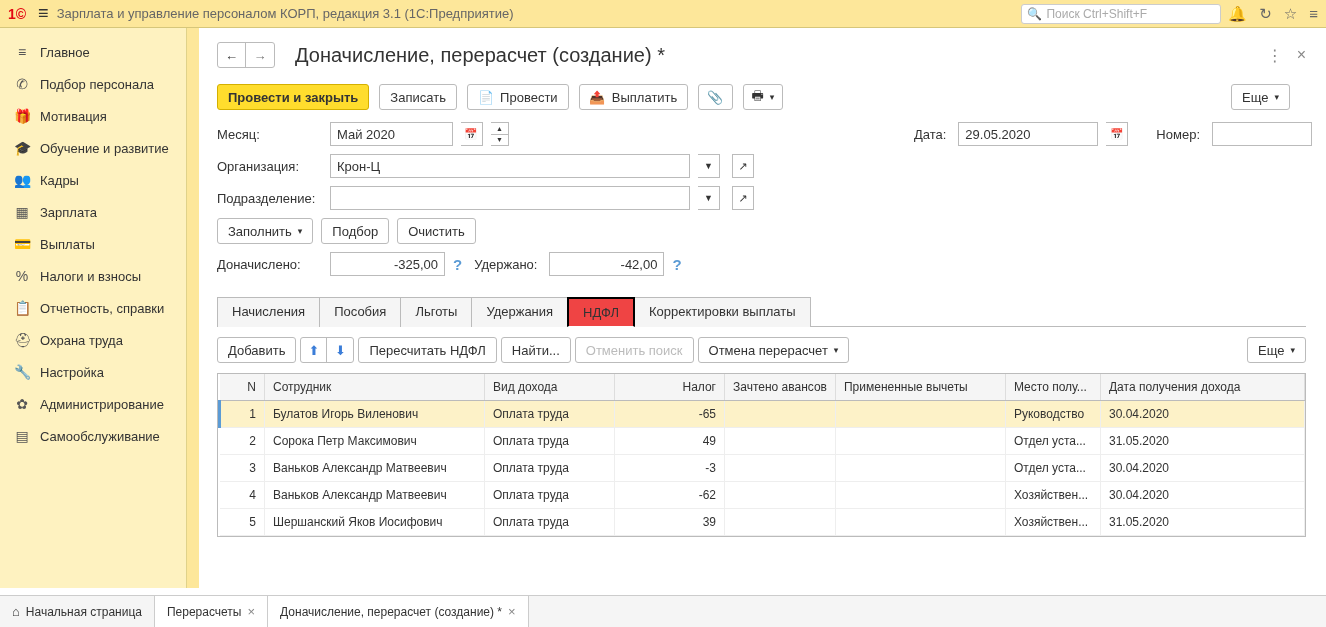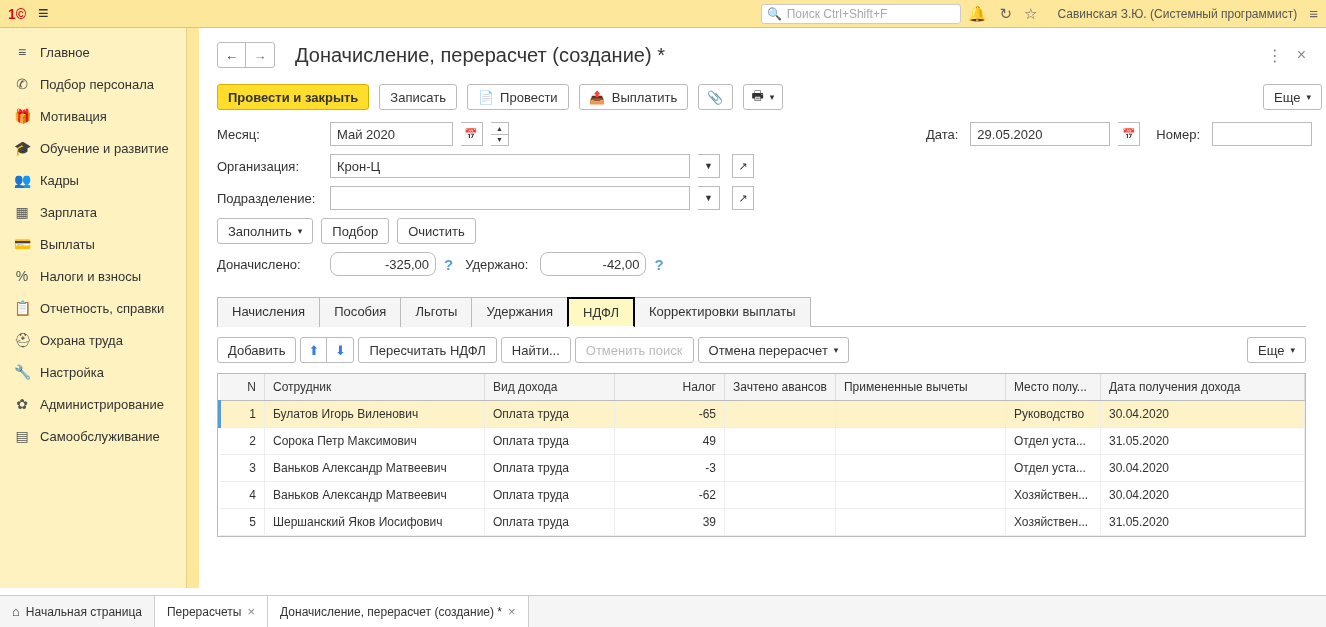--- a/index.html
+++ b/index.html
@@ -16,42 +16,42 @@
 .nav-item { display: flex; align-items: center; gap: 10px; padding: 8px 14px; cursor: pointer; color: #333; }
 .nav-icon { width: 16px; text-align: center; font-size: 14px; color: #555; }
 .main { flex: 1; background: #fff; position: relative; display: flex; flex-direction: column; }
 .yellow-edge { position: absolute; left: 0; top: 0; bottom: 0; width: 12px; background: #fde79a; }
 .doc-header { display: flex; align-items: center; padding: 14px 20px 10px 30px; }
 .nav-arrows { display: flex; gap: 0; border: 1px solid #bbb; border-radius: 3px; margin-right: 20px; }
 .nav-arrow { width: 28px; height: 24px; display:flex; align-items:center; justify-content:center; color:#777; cursor: pointer; }
 .nav-arrow:first-child { border-right: 1px solid #bbb; color: #333; }
 .doc-title { font-size: 20px; color: #333; }
 .doc-menu { margin-left: auto; display: flex; gap: 14px; color: #888; font-size: 16px; }
-.toolbar { display: flex; align-items: center; gap: 10px; padding: 6px 4px 6px 30px; }
+.toolbar { display: flex; align-items: center; gap: 10px; padding: 6px 36px 6px 30px; }
 .btn { height: 26px; border: 1px solid #bbb; background: #fff; border-radius: 3px; padding: 0 10px; display: flex; align-items: center; gap: 6px; cursor: pointer; font-size: 13px; }
 .btn-yellow { background: #ffdd2d; border-color: #d4b000; font-weight: bold; }
 .btn-icon-only { padding: 0 8px; }
 .form { padding: 6px 14px 6px 30px; }
 .form-row { display: flex; align-items: center; gap: 8px; margin-bottom: 8px; }
 .lbl { width: 105px; color: #333; }
 .lbl-short { width: auto; margin-right: 4px; }
 .input { height: 24px; border: 1px solid #bbb; background: #fff; padding: 0 6px; display: flex; align-items: center; }
 .input-month { width: 123px; }
 .cal-btn { width: 22px; height: 24px; border: 1px solid #bbb; border-left: none; display:flex; align-items:center; justify-content:center; font-size: 11px; }
 .spin { width: 18px; display: flex; flex-direction: column; height: 24px; border: 1px solid #bbb; border-left: none; }
 .spin div { flex:1; display:flex; align-items:center; justify-content:center; font-size: 7px; border-bottom: 1px solid #bbb; }
 .spin div:last-child { border-bottom: none; }
 .input-org { width: 360px; }
 .dd-btn { width: 22px; height: 24px; border: 1px solid #bbb; border-left: none; display:flex; align-items:center; justify-content:center; font-size: 9px; }
 .open-btn { width: 22px; height: 24px; border: 1px solid #bbb; margin-left: 4px; display:flex; align-items:center; justify-content:center; font-size: 11px; }
-.num-input { width: 106px; text-align: right; padding-right: 6px; border-radius: 8px; }
+.num-input { width: 115px; text-align: right; padding-right: 6px; }
 .q-mark { color: #5b9bd5; font-weight: bold; font-size: 15px; cursor: pointer; }
 .tabs { display: flex; margin: 6px 20px 0 30px; border-bottom: 1px solid #bbb; }
 .tab { padding: 6px 14px; border: 1px solid #bbb; border-bottom: none; background: #f5f5f5; margin-right: -1px; cursor: pointer; position: relative; top: 1px; }
-.tab.active { background: #fef9c3; border: 2px solid #000; border-bottom: 1px solid #fff; z-index: 2; }
+.tab.active { background: #ef4444; border: 2px solid #000; border-bottom: 1px solid #fff; z-index: 2; }
 .sub-toolbar { display: flex; align-items: center; gap: 4px; padding: 10px 20px 6px 30px; }
 .arrow-btns { display: flex; border: 1px solid #bbb; border-radius: 3px; }
 .arrow-btn { width: 26px; height: 24px; display:flex; align-items:center; justify-content:center; color: #3b7dd8; cursor: pointer; }
 .arrow-btn:first-child { border-right: 1px solid #bbb; }
 .btn-disabled { color: #bbb; }
 .dd-after::after { content: " ▾"; font-size: 9px; }
 .ml-auto { margin-left: auto; }
 .table-wrap { margin: 4px 20px 0 30px; border: 1px solid #bbb; }
 table { width: 100%; border-collapse: collapse; }
 th { background: #f5f5f5; text-align: left; font-weight: normal; padding: 6px 8px; border-right: 1px solid #ddd; border-bottom: 1px solid #bbb; font-size: 12px; white-space: nowrap; overflow: hidden; text-overflow: ellipsis; }
@@ -71,29 +71,29 @@
 .btab.home { background: #f5f5f5; }
 .btab .close { color: #888; font-size: 13px; }
 .home-icon { font-size: 13px; }
 </style>
 </head>
 <body>
 
 <div class="topbar">
   <span class="logo">1©</span>
   <span class="hamburger">≡</span>
+  <span class="app-title">Зарплата и управление персоналом КОРП, редакция 3.1  (1С:Предприятие)</span>
   <div class="search-box">
     <span style="margin-right:4px;">🔍</span>
     <span>Поиск Ctrl+Shift+F</span>
   </div>
   <div class="tb-icons">
     <span>🔔</span>
     <span>↻</span>
     <span>☆</span>
-    <span class="user-info">Савинская З.Ю. (Системный программист)</span>
     <span>≡</span>
   </div>
 </div>
 
 <div class="layout">
   <div class="sidebar" id="sidebar">
       <div class="nav-item">
         <span class="nav-icon">≡</span>
         <span>Главное</span>
       </div>
@@ -197,21 +197,21 @@
         <div class="spin">
             <div>▲</div>
             <div>▼</div>
           </div>
         <span style="flex:1"></span>
         <span class="lbl-short">Дата:</span>
         <div class="input" style="width:140px">
             <span>29.05.2020</span>
           </div>
         <div class="cal-btn">📅</div>
-        <span class="lbl-short" style="margin-left:8px">Номер:</span>
+        <span class="lbl-short" style="margin-left:20px">Номер:</span>
         <div class="input" style="width:100px">
             <span></span>
           </div>
       </div>
       <div class="form-row">
         <span class="lbl">Организация:</span>
         <div class="input input-org">
             <span>Крон-Ц</span>
           </div>
         <div class="dd-btn">▼</div>

